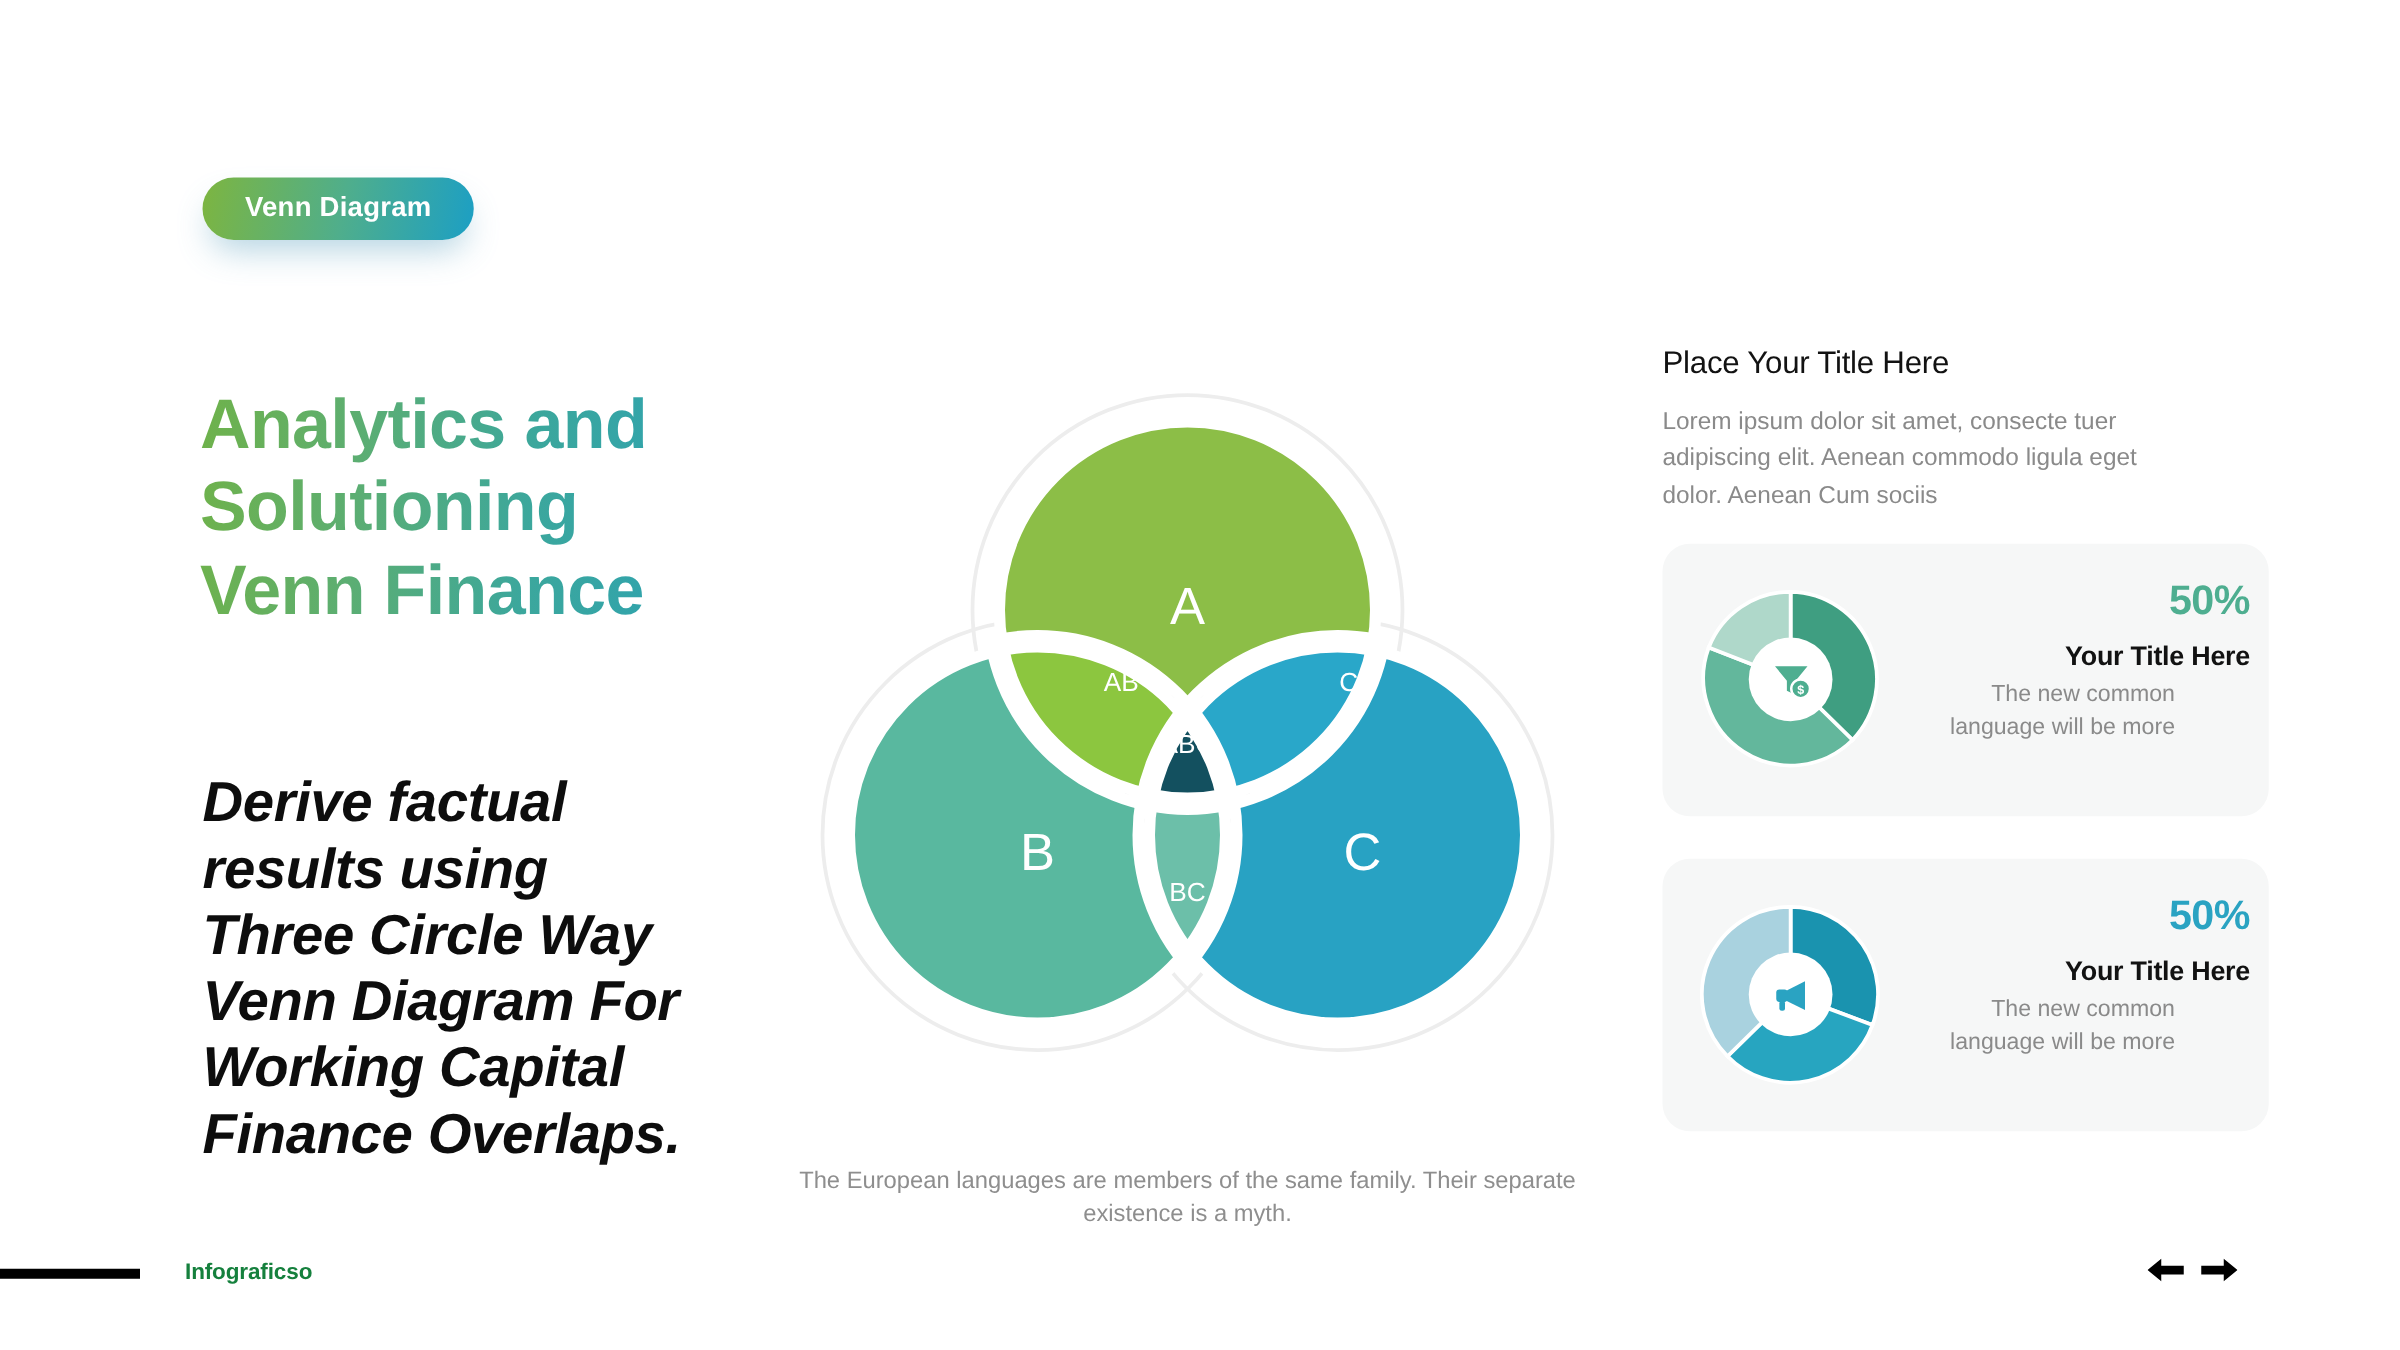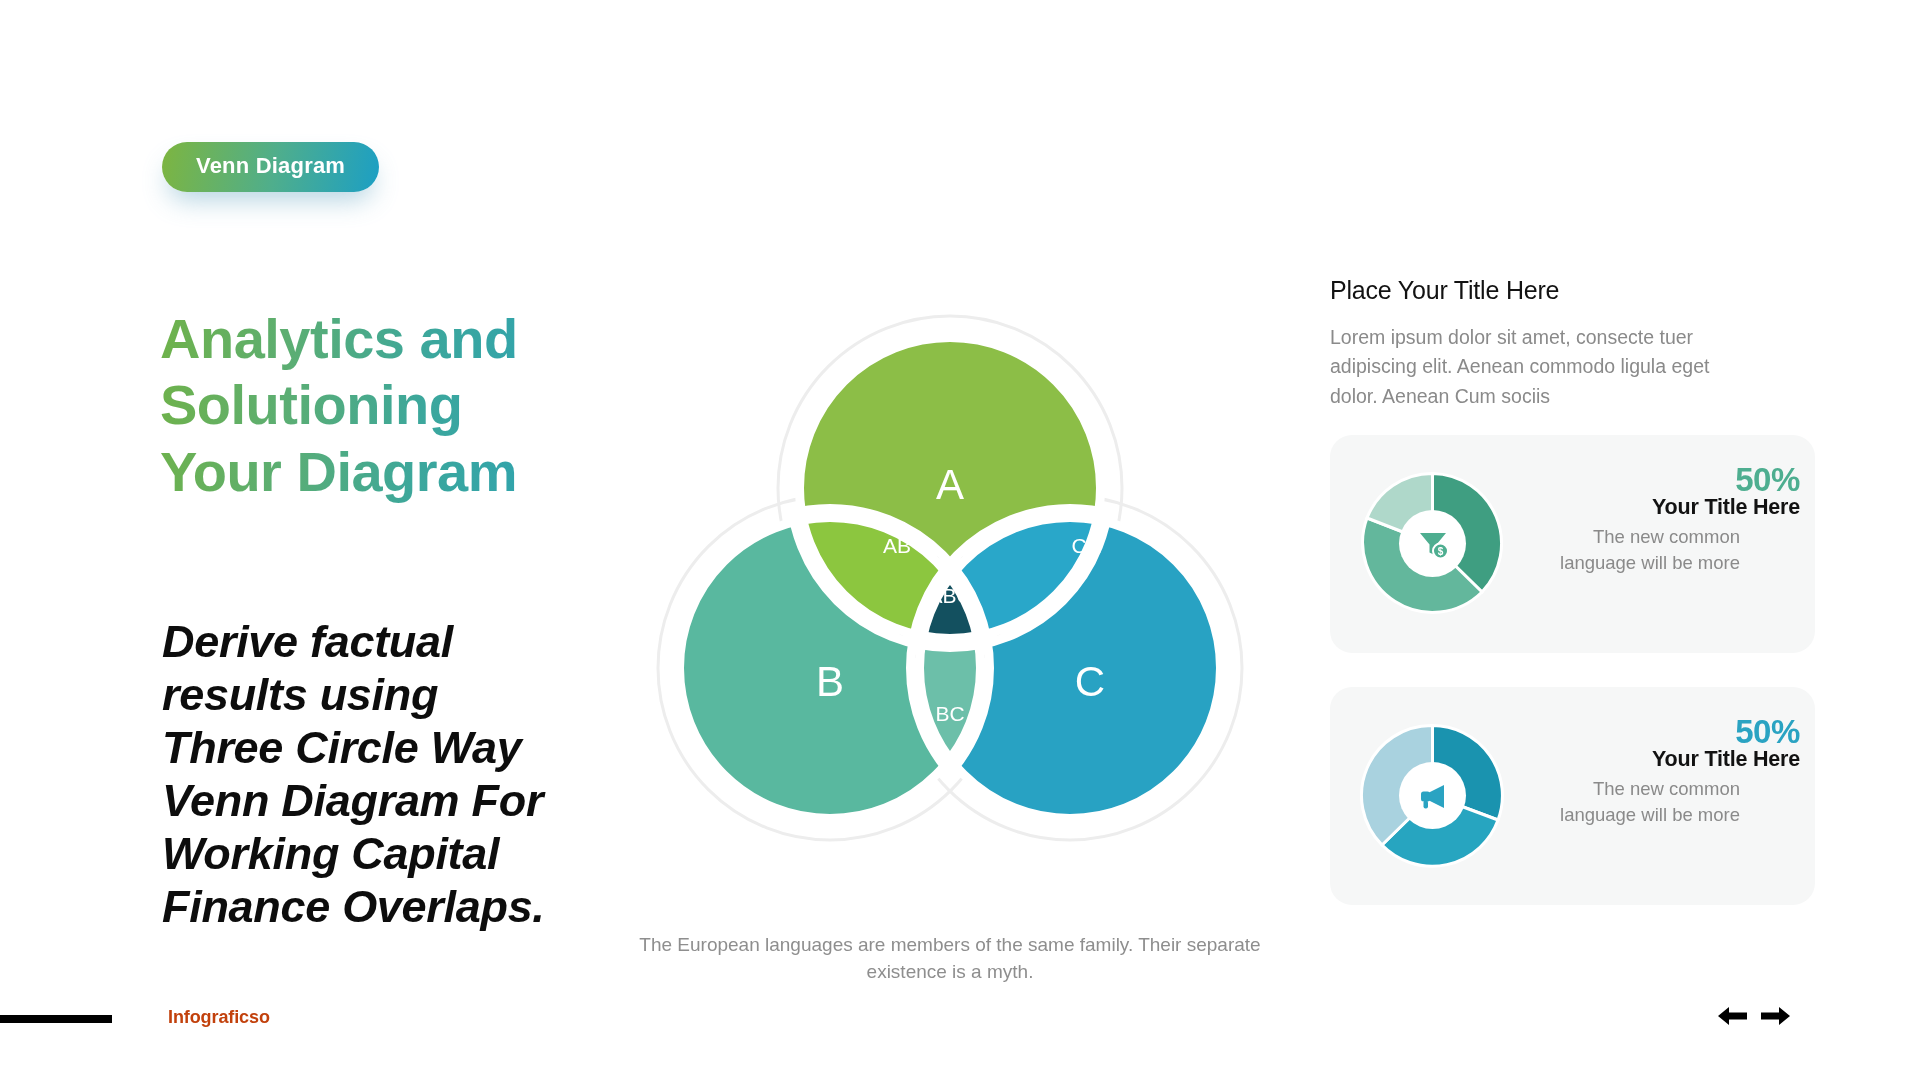--- a/index.html
+++ b/index.html
@@ -165,20 +165,21 @@
   }
   .stat-percent {
     font-size: 33px;
     font-weight: bold;
     line-height: 1;
     letter-spacing: -0.4px;
   }
   #stat-percent-1 { color: #4EAE90; }
   #stat-percent-2 { color: #2AA3C2; }
   .stat-title {
+    margin-top: 18px;
     font-size: 21.5px;
     font-weight: bold;
     color: #121212;
     letter-spacing: -0.2px;
     line-height: 1.1;
   }
   .stat-desc {
     margin-top: 4px;
     font-size: 18.5px;
     line-height: 1.42;
@@ -194,44 +195,43 @@
     width: 112px;
     height: 8px;
     background: #000000;
   }
   #footer-brand {
     position: absolute;
     left: 148px;
     top: 1007px;
     font-size: 18px;
     font-weight: bold;
-    color: #c2410c;
+    color: #15803d;
     letter-spacing: -0.1px;
-    margin-left: 20px;
   }
   #nav-arrows {
     position: absolute;
     left: 1718px;
     top: 1004px;
     display: flex;
     gap: 12px;
     align-items: center;
   }
   .nav-arrow { display: block; cursor: pointer; }
 </style>
 </head>
 <body>
 
 <div id="left-column">
 
   <div id="badge-wrap">
     <div id="badge">Venn Diagram</div>
   </div>
 
-  <h1 id="main-title">Analytics and Solutioning Your Diagram</h1>
+  <h1 id="main-title">Analytics and Solutioning Venn Finance</h1>
 
   <p id="lead-paragraph">Derive factual results using Three Circle Way Venn Diagram For Working Capital Finance Overlaps.</p>
 
 </div>
 
 <div id="venn-section">
 
   <svg id="venn-svg" width="700" height="700" viewBox="0 0 700 700">
     <defs>
 

